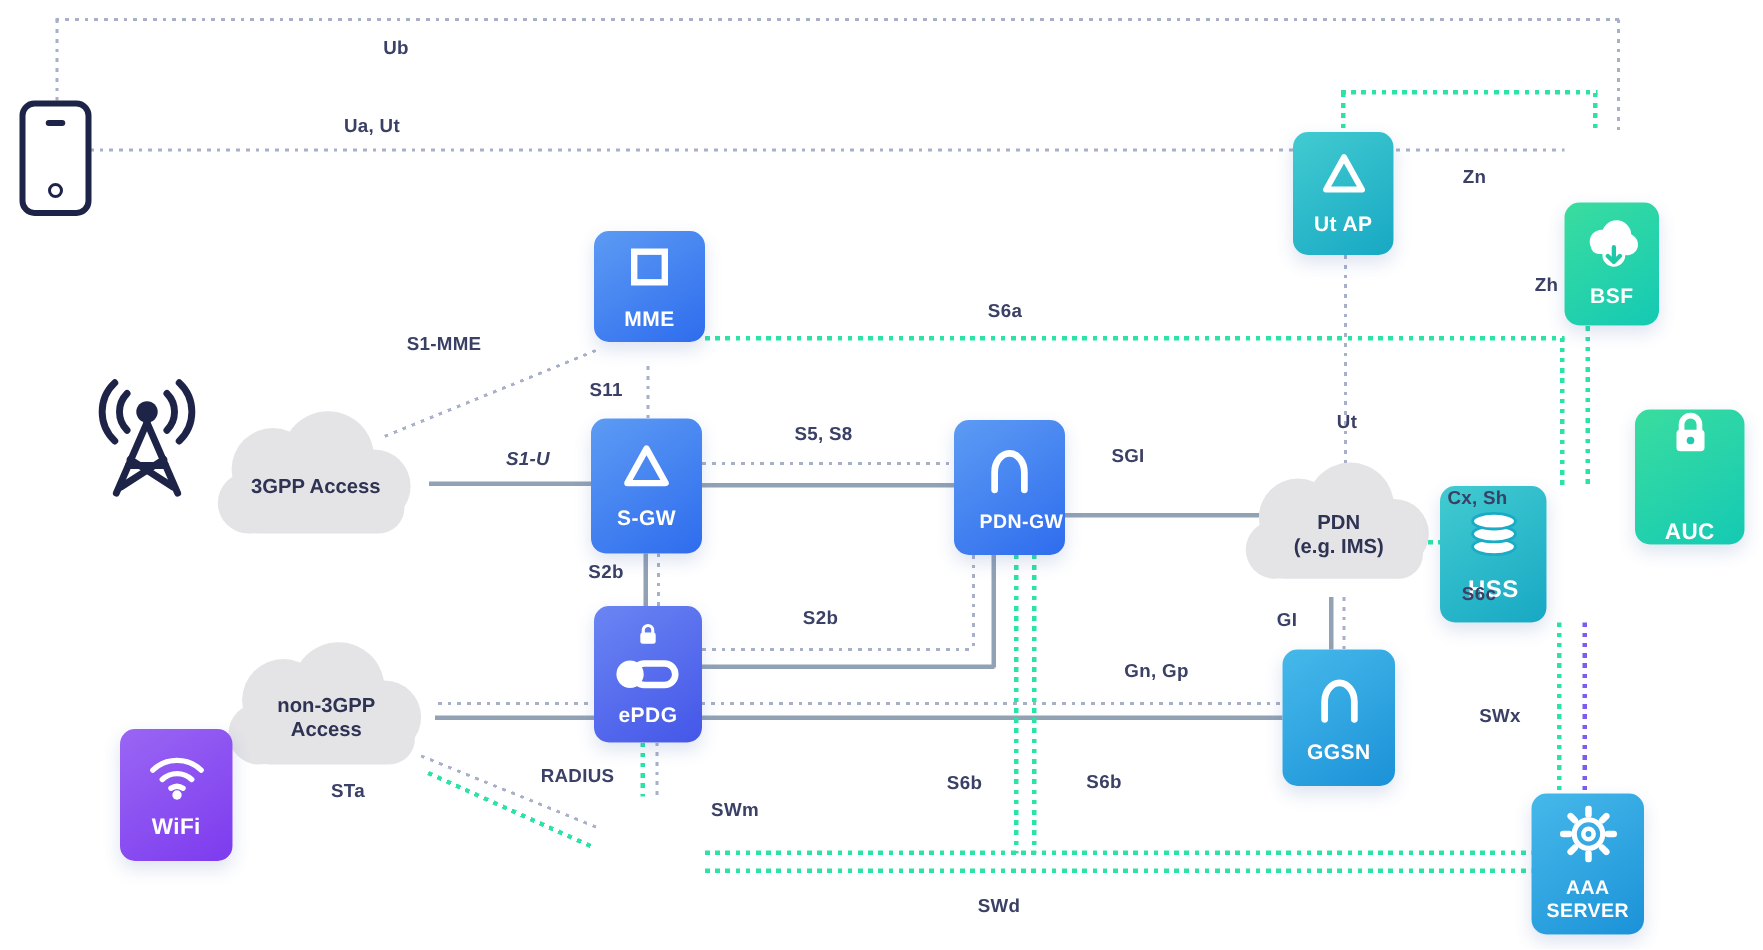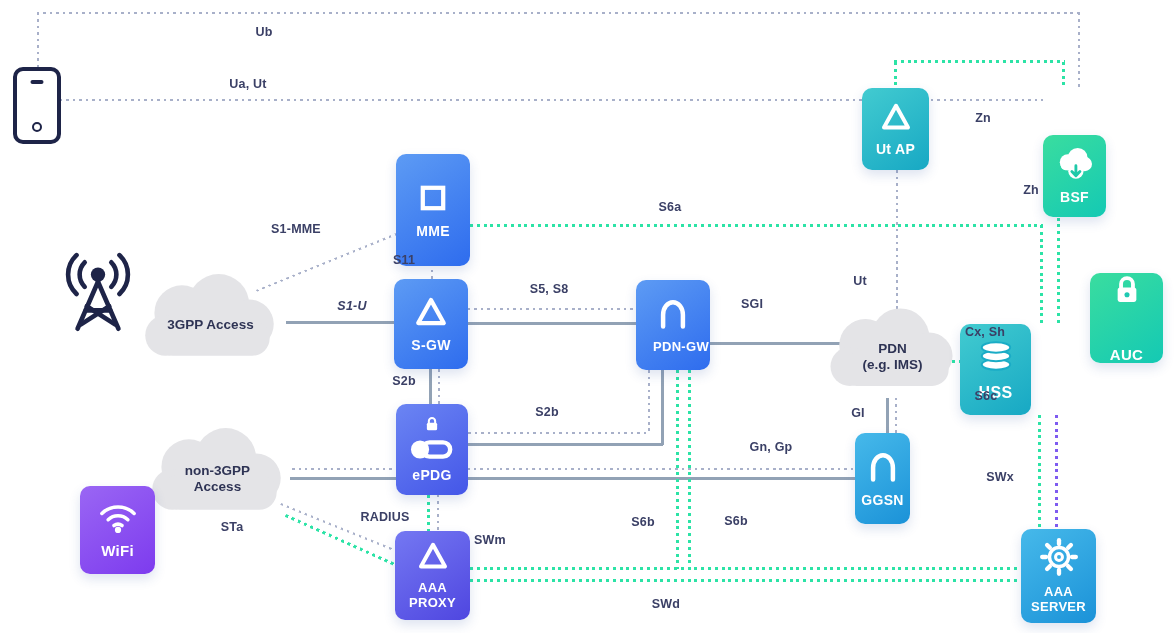--- a/index.html
+++ b/index.html
@@ -194,21 +194,21 @@
           <circle cx="33" cy="19" r="8"></circle>
             <rect x="6" y="15" width="33" height="11" rx="5.5"></rect>
           <circle cx="23" cy="27" r="8.5"></circle>
         </g>
         <path d="M23 21 v10 M18.5 27.5 l4.5 4.5 4.5-4.5" stroke="#1fc9a8" stroke-width="3.2" fill="none" stroke-linecap="round" stroke-linejoin="round"></path>
       </svg>
     </span>
     <div class="nlabel">BSF</div>
   </div>
 
-  <div class="node g-blue" style="left:396px;top:154px;width:74px;height:112px;">
+  <div class="node g-blue" style="left:396px;top:154px;width:74px;height:74px;">
     <span>
       <svg width="34" height="34" viewBox="0 0 40 40">
           <rect x="8" y="8" width="24" height="24" fill="none" stroke="#fff" stroke-width="5"></rect>
         </svg>
     </span>
     <div class="nlabel">MME</div>
   </div>
 
   <div class="node g-blue" style="left:394px;top:279px;width:74px;height:90px;">
     <span>
@@ -237,21 +237,21 @@
     </span>
     <span>
       <svg width="44" height="25" viewBox="0 0 46 25">
         <circle cx="10.5" cy="12.5" r="9.5" fill="#fff"></circle>
         <rect x="13" y="5" width="29" height="15" rx="7.5" fill="none" stroke="#fff" stroke-width="4.6"></rect>
       </svg>
     </span>
     <div class="nlabel">ePDG</div>
   </div>
 
-  <div class="node g-sky" style="left:855px;top:433px;width:55px;height:91px;">
+  <div class="node g-sky" style="left:855px;top:433px;width:75px;height:91px;">
     <span>
       <svg width="38" height="36" viewBox="0 0 40 40">
           <path d="M9 35 V22 A11 14 0 0 1 31 22 V35" fill="none" stroke="#fff" stroke-width="5" stroke-linecap="round"></path>
         </svg>
     </span>
     <div class="nlabel">GGSN</div>
   </div>
 
   <div class="node g-teal" style="left:960px;top:324px;width:71px;height:91px;">
     <span>
@@ -268,28 +268,20 @@
     <span>
       <svg width="34" height="34" viewBox="0 0 40 40">
         <path d="M13 18 v-5 a7 7 0 0 1 14 0 v5" fill="none" stroke="#fff" stroke-width="4.5"></path>
         <rect x="9" y="17" width="22" height="17" rx="3" fill="#fff"></rect>
         <circle cx="20" cy="25.5" r="3" fill="#1fc9b2"></circle>
       </svg>
     </span>
     <div class="nlabel" style="font-size:15px;">AUC</div>
   </div>
 
-  <div class="node g-indigo" style="left:395px;top:531px;width:75px;height:89px;">
-    <span>
-      <svg width="34" height="32" viewBox="0 0 40 40">
-          <path d="M20 6 L35 33 H5 Z" fill="none" stroke="#fff" stroke-width="5" stroke-linejoin="round"></path>
-        </svg>
-    </span>
-    <div class="nlabel" style="font-size:13px;width:58px;">AAA PROXY</div>
-  </div>
 
   <div class="node g-sky" style="left:1021px;top:529px;width:75px;height:94px;">
     <span>
       <svg width="38" height="38" viewBox="0 0 44 44">
         <g stroke="#fff" fill="none">
           <circle cx="22" cy="22" r="11" stroke-width="4"></circle>
           <circle cx="22" cy="22" r="4" stroke-width="3.5"></circle>
           <g stroke-width="5" stroke-linecap="round">
             <path d="M22 2.5 v4.5"></path>
               <path d="M22 37 v4.5"></path>
@@ -323,21 +315,21 @@
   <div class="iface" style="left:248px;top:32px;padding-left:32px;">Ub</div>
   <div class="iface" style="left:248px;top:84px;">Ua, Ut</div>
   <div class="iface" style="left:983px;top:118px;">Zn</div>
   <div class="iface" style="left:1031px;top:190px;">Zh</div>
   <div class="iface" style="left:296px;top:229px;">S1-MME</div>
   <div class="iface" style="left:670px;top:207px;">S6a</div>
   <div class="iface" style="left:404px;top:260px;">S11</div>
   <div class="iface" style="left:549px;top:289px;">S5, S8</div>
   <div class="iface" style="left:352px;top:306px;font-style:italic;">S1-U</div>
   <div class="iface" style="left:752px;top:304px;">SGI</div>
-  <div class="iface" style="left:860px;top:281px;">Ut</div>
+  <div class="iface" style="left:898px;top:281px;">Ut</div>
   <div class="iface" style="left:985px;top:332px;">Cx, Sh</div>
   <div class="iface" style="left:986px;top:386px;margin-top:10px;">S6c</div>
   <div class="iface" style="left:404px;top:381px;">S2b</div>
   <div class="iface" style="left:547px;top:412px;">S2b</div>
   <div class="iface" style="left:858px;top:413px;">GI</div>
   <div class="iface" style="left:771px;top:447px;">Gn, Gp</div>
   <div class="iface" style="left:385px;top:517px;">RADIUS</div>
   <div class="iface" style="left:490px;top:512px;margin-top:28px;">SWm</div>
   <div class="iface" style="left:643px;top:522px;">S6b</div>
   <div class="iface" style="left:736px;top:521px;">S6b</div>

